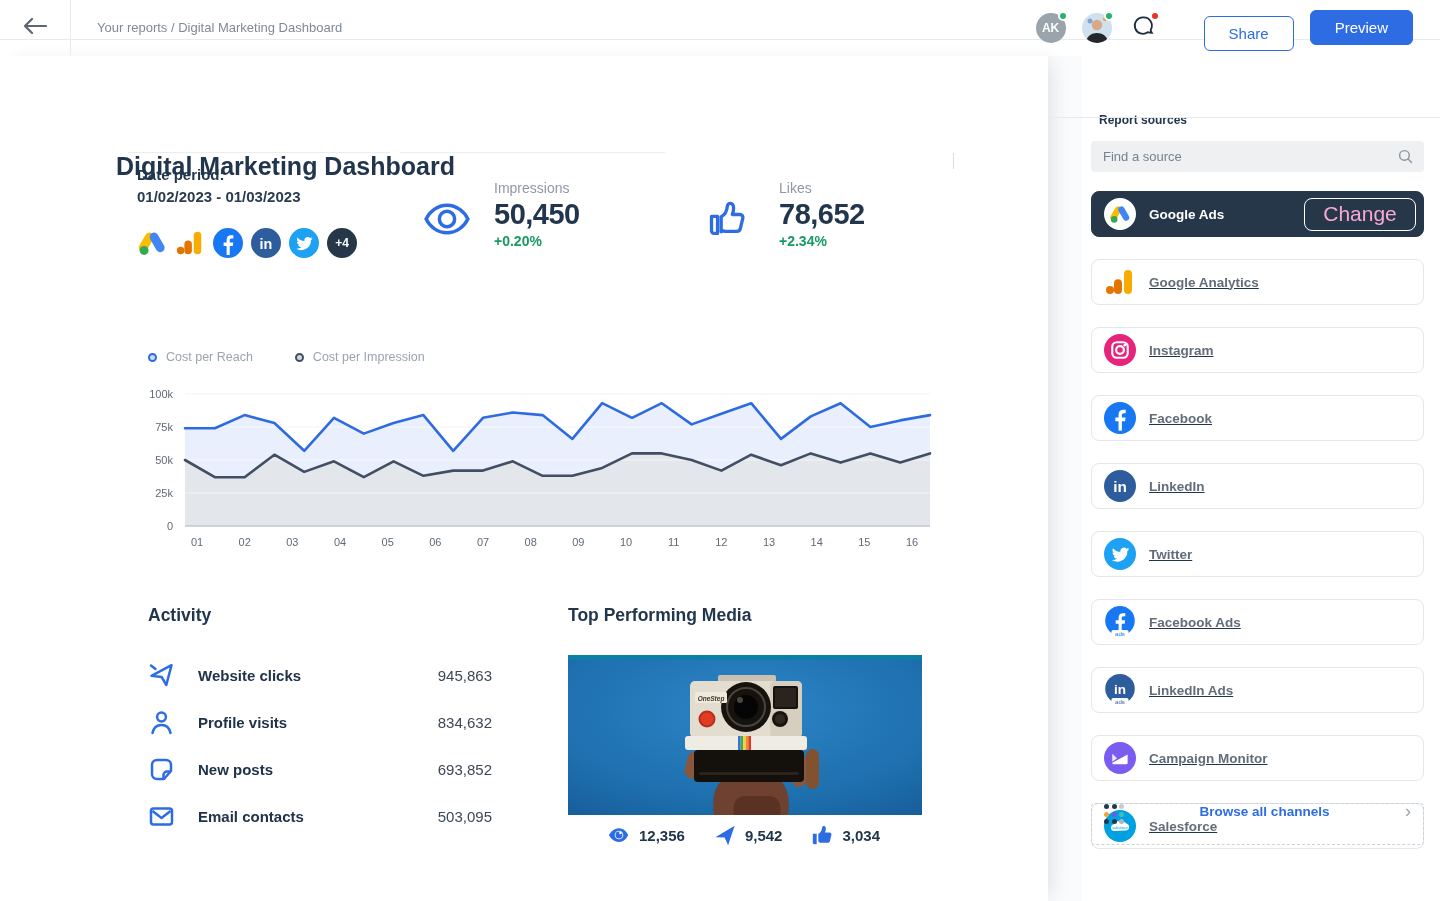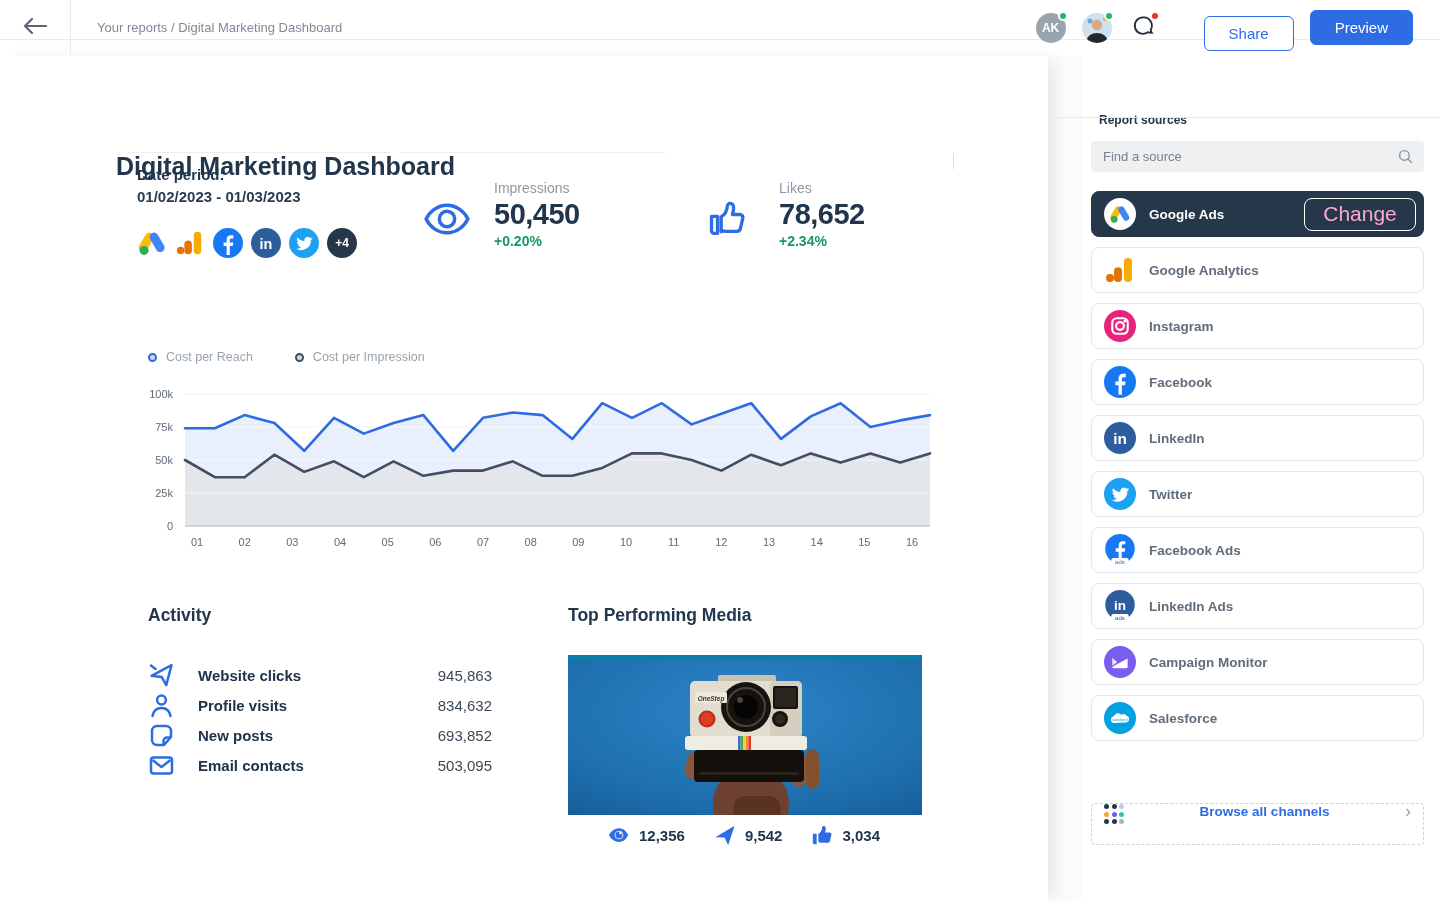--- a/index.html
+++ b/index.html
@@ -54,21 +54,21 @@
 
   .chart-title { position:absolute; left:148px; top:252px; font-size:17.5px; font-weight:bold; }
   .chart-legend { position:absolute; left:148px; top:294px; display:flex; gap:42px; }
   .legend-item { display:flex; align-items:center; gap:9px; cursor:pointer; }
   .legend-marker { width:9px; height:9px; border-radius:50%; border-width:2px; border-style:solid; }
   .legend-label { font-size:12.5px; color:#9aa4ae; }
   .chart-wrap { position:absolute; left:125px; top:328px; width:815px; height:178px; }
 
   .section-title { position:absolute; font-size:17.5px; font-weight:bold; }
   .activity-rows { position:absolute; left:148px; top:604px; width:344px; display:flex;
-    flex-direction:column; }
+    flex-direction:column; gap:17px; }
   .a-row { height:30px; display:flex; align-items:center; }
   .a-icon { width:27px; height:27px; flex:0 0 27px; }
   .a-label { margin-left:23px; font-size:15px; font-weight:bold; color:#203349; }
   .a-value { margin-left:auto; font-size:15px; color:#3c4856; }
 
   .media-img { position:absolute; left:568px; top:599px; width:354px; height:160px; overflow:hidden; cursor:pointer; }
   .media-stats { position:absolute; left:568px; top:766px; width:354px; height:26px; display:flex;
     align-items:center; justify-content:space-between; padding:0 42px 0 40px; }
   .m-stat { display:flex; align-items:center; gap:9px; }
   .m-icon { width:22px; height:22px; }
@@ -78,21 +78,21 @@
   .panel { position:absolute; left:1082px; top:56px; width:358px; height:845px; background:#fff; z-index:6; }
   .panel-title { position:absolute; left:17px; top:21px; font-size:12px; font-weight:bold;margin-top:36px; }
   .sources-divider { position:absolute; left:1048px; top:117px; width:392px; height:1px; background:#e8ebee; z-index:7; }
   .search-box { position:absolute; left:9px; top:85px; width:333px; height:31px; background:#eef0f2;
     border-radius:4px; display:flex; align-items:center; padding:0 10px 0 12px; }
   .search-box input { flex:1; border:none; outline:none; background:transparent; font-size:13px;
     font-family:inherit; color:#3c4856; }
   .search-box input::placeholder { color:#77828e; }
   .search-ic { width:17px; height:17px; }
   .sources-list { position:absolute; left:9px; top:135px; width:333px; display:flex;
-    flex-direction:column; gap:10px; }
+    flex-direction:column; gap:22px;text-decoration:underline; }
   .src-card { height:46px; border-radius:8px; background:#fff; border:1px solid #e3e6ea;
     display:flex; align-items:center; padding:0 7px 0 12px; cursor:pointer; }
   .src-card.selected { background:var(--selected,#26374a); border-color:var(--selected,#26374a); }
   .src-icon { width:32px; height:32px; flex:0 0 32px; }
   .src-icon.on-dark { background:#fff; border-radius:50%; display:flex; align-items:center;
     justify-content:center; }
   .src-icon.on-dark > svg { width:22px; height:22px; }
   .src-label { margin-left:13px; font-size:13.5px; font-weight:bold; color:#616d7a; }
   .src-card.selected .src-label { color:#fff; }
   .change-btn { margin-left:auto; width:112px; height:33px; border-radius:8px; background:transparent;

